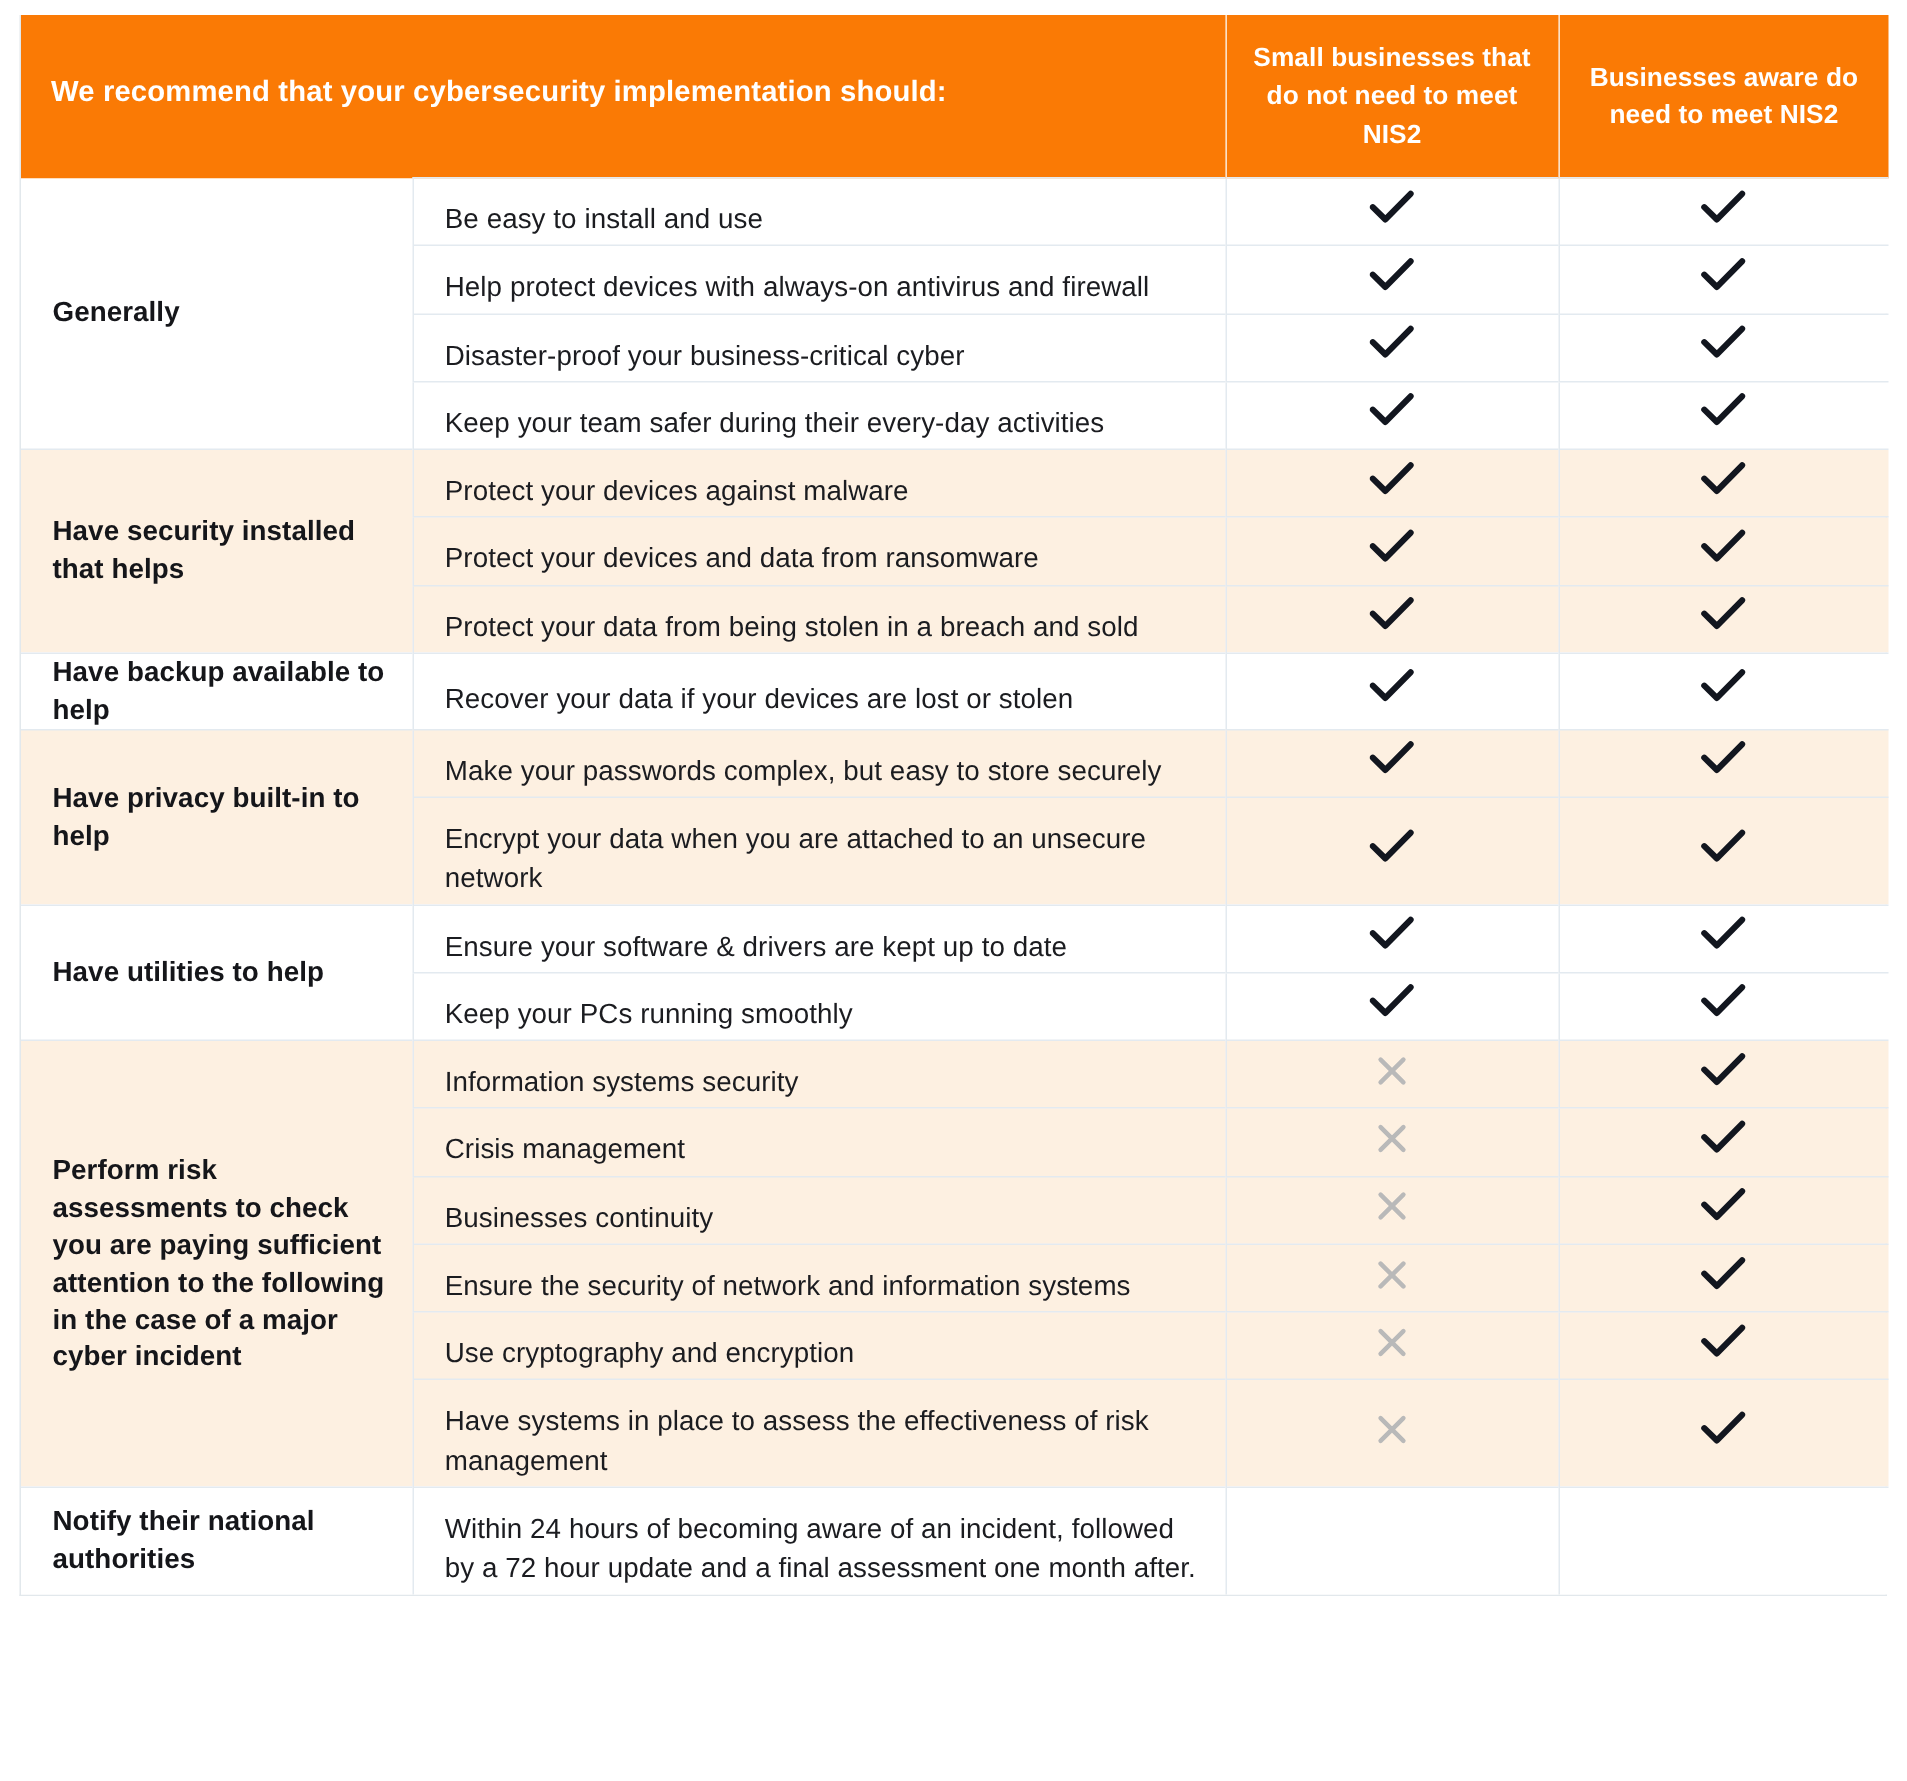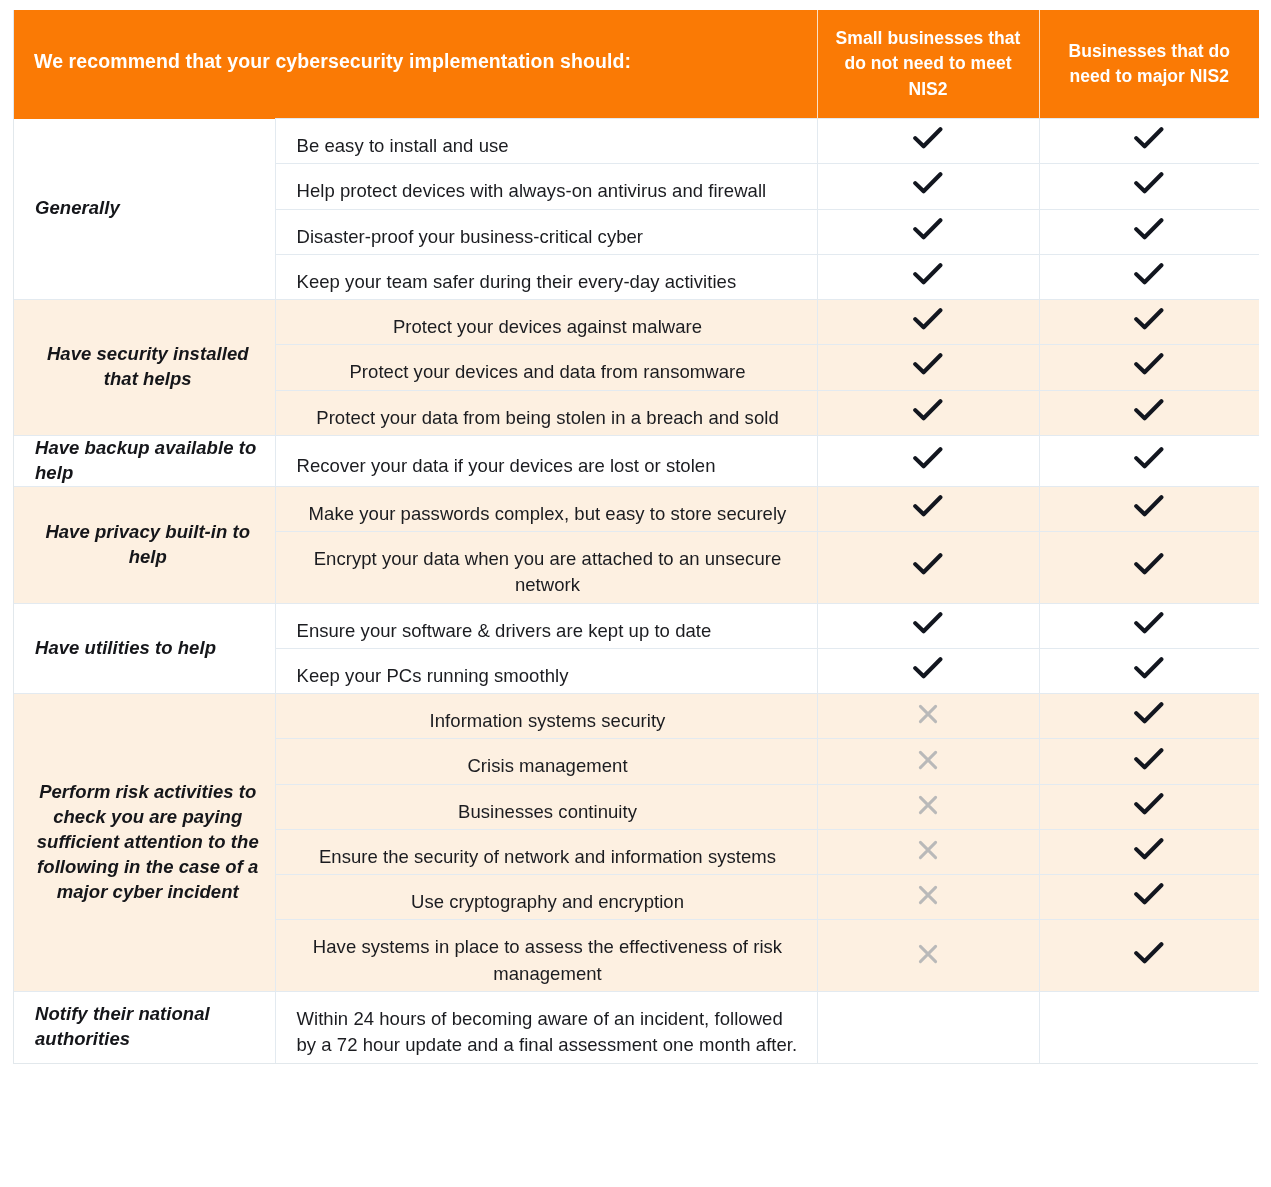--- a/index.html
+++ b/index.html
@@ -63,32 +63,31 @@
   .hdr-sep-l { border-left: 1px solid #fbe0c6; }
 
   
   tbody td {
     border-top: 1px solid #e3eaf0;
     border-left: 1px solid #e3eaf0;
     background: #ffffff;
     vertical-align: middle;
     box-sizing: border-box;
   }
-  tbody tr.peach td { background: #FDF0E1; text-align: center; }
+  tbody tr.peach td { background: #FDF0E1; }
   tbody tr.peach td.sec-cell { background: #FDF0E1; margin-left: 29px; }
 
   td.sec-cell {
     border-left: none;
     font-size: 18.5px;
     font-weight: bold;
     color: #15161a;
     padding: 0 14px 0 21px;
     line-height: 1.35;
     letter-spacing: 0.05px;
-    font-style: italic;
   }
   td.sec-cell.no-top { border-top: none; }
 
   td.item-cell {
     font-size: 18.5px;
     color: #1b1c20;
     padding: 14px 18px 4px 21px;
     line-height: 1.42;
     letter-spacing: 0.05px;
   }
@@ -115,21 +114,21 @@
     <colgroup>
       <col class="c-section">
       <col class="c-item">
       <col class="c-small">
       <col class="c-nis">
     </colgroup>
     <thead>
       <tr>
         <th class="hdr-main" colspan="2">We recommend that your cybersecurity implementation should:</th>
         <th class="hdr-col hdr-sep-l">Small businesses that do not need to meet NIS2</th>
-        <th class="hdr-col hdr-sep-l">Businesses that do need to major NIS2</th>
+        <th class="hdr-col hdr-sep-l">Businesses aware do need to meet NIS2</th>
       </tr>
     </thead>
     <tbody id="matrix-body">
         <tr class="group-start">
           <td class="sec-cell no-top" rowspan="4">Generally</td>
           <td class="item-cell">Be easy to install and use</td>
           <td class="mark-cell"><span class="mark"><svg width="30" height="26" viewBox="0 0 30 26" aria-hidden="true">
                 <path d="M2.2 12.1 L10.6 20.3 L27.4 3.2" fill="none" stroke="#12161F" stroke-width="4.1" stroke-linecap="round" stroke-linejoin="round"></path>
               </svg></span></td>
           <td class="mark-cell"><span class="mark"><svg width="30" height="26" viewBox="0 0 30 26" aria-hidden="true">
@@ -233,21 +232,21 @@
         <tr>
           <td class="item-cell">Keep your PCs running smoothly</td>
           <td class="mark-cell"><span class="mark"><svg width="30" height="26" viewBox="0 0 30 26" aria-hidden="true">
                 <path d="M2.2 12.1 L10.6 20.3 L27.4 3.2" fill="none" stroke="#12161F" stroke-width="4.1" stroke-linecap="round" stroke-linejoin="round"></path>
               </svg></span></td>
           <td class="mark-cell"><span class="mark"><svg width="30" height="26" viewBox="0 0 30 26" aria-hidden="true">
                 <path d="M2.2 12.1 L10.6 20.3 L27.4 3.2" fill="none" stroke="#12161F" stroke-width="4.1" stroke-linecap="round" stroke-linejoin="round"></path>
               </svg></span></td>
         </tr>
         <tr class="peach group-start">
-          <td class="sec-cell" rowspan="6">Perform risk activities to check you are paying sufficient attention to the following in the case of a major cyber incident</td>
+          <td class="sec-cell" rowspan="6">Perform risk assessments to check you are paying sufficient attention to the following in the case of a major cyber incident</td>
           <td class="item-cell">Information systems security</td>
           <td class="mark-cell"><span class="mark"><svg width="22" height="22" viewBox="0 0 22 22" aria-hidden="true">
                 <path d="M3.4 3.4 L18.6 18.6 M18.6 3.4 L3.4 18.6" fill="none" stroke="#B9B9B9" stroke-width="3.0" stroke-linecap="round"></path>
               </svg></span></td>
           <td class="mark-cell"><span class="mark"><svg width="30" height="26" viewBox="0 0 30 26" aria-hidden="true">
                 <path d="M2.2 12.1 L10.6 20.3 L27.4 3.2" fill="none" stroke="#12161F" stroke-width="4.1" stroke-linecap="round" stroke-linejoin="round"></path>
               </svg></span></td>
         </tr>
         <tr class="peach">
           <td class="item-cell">Crisis management</td>

